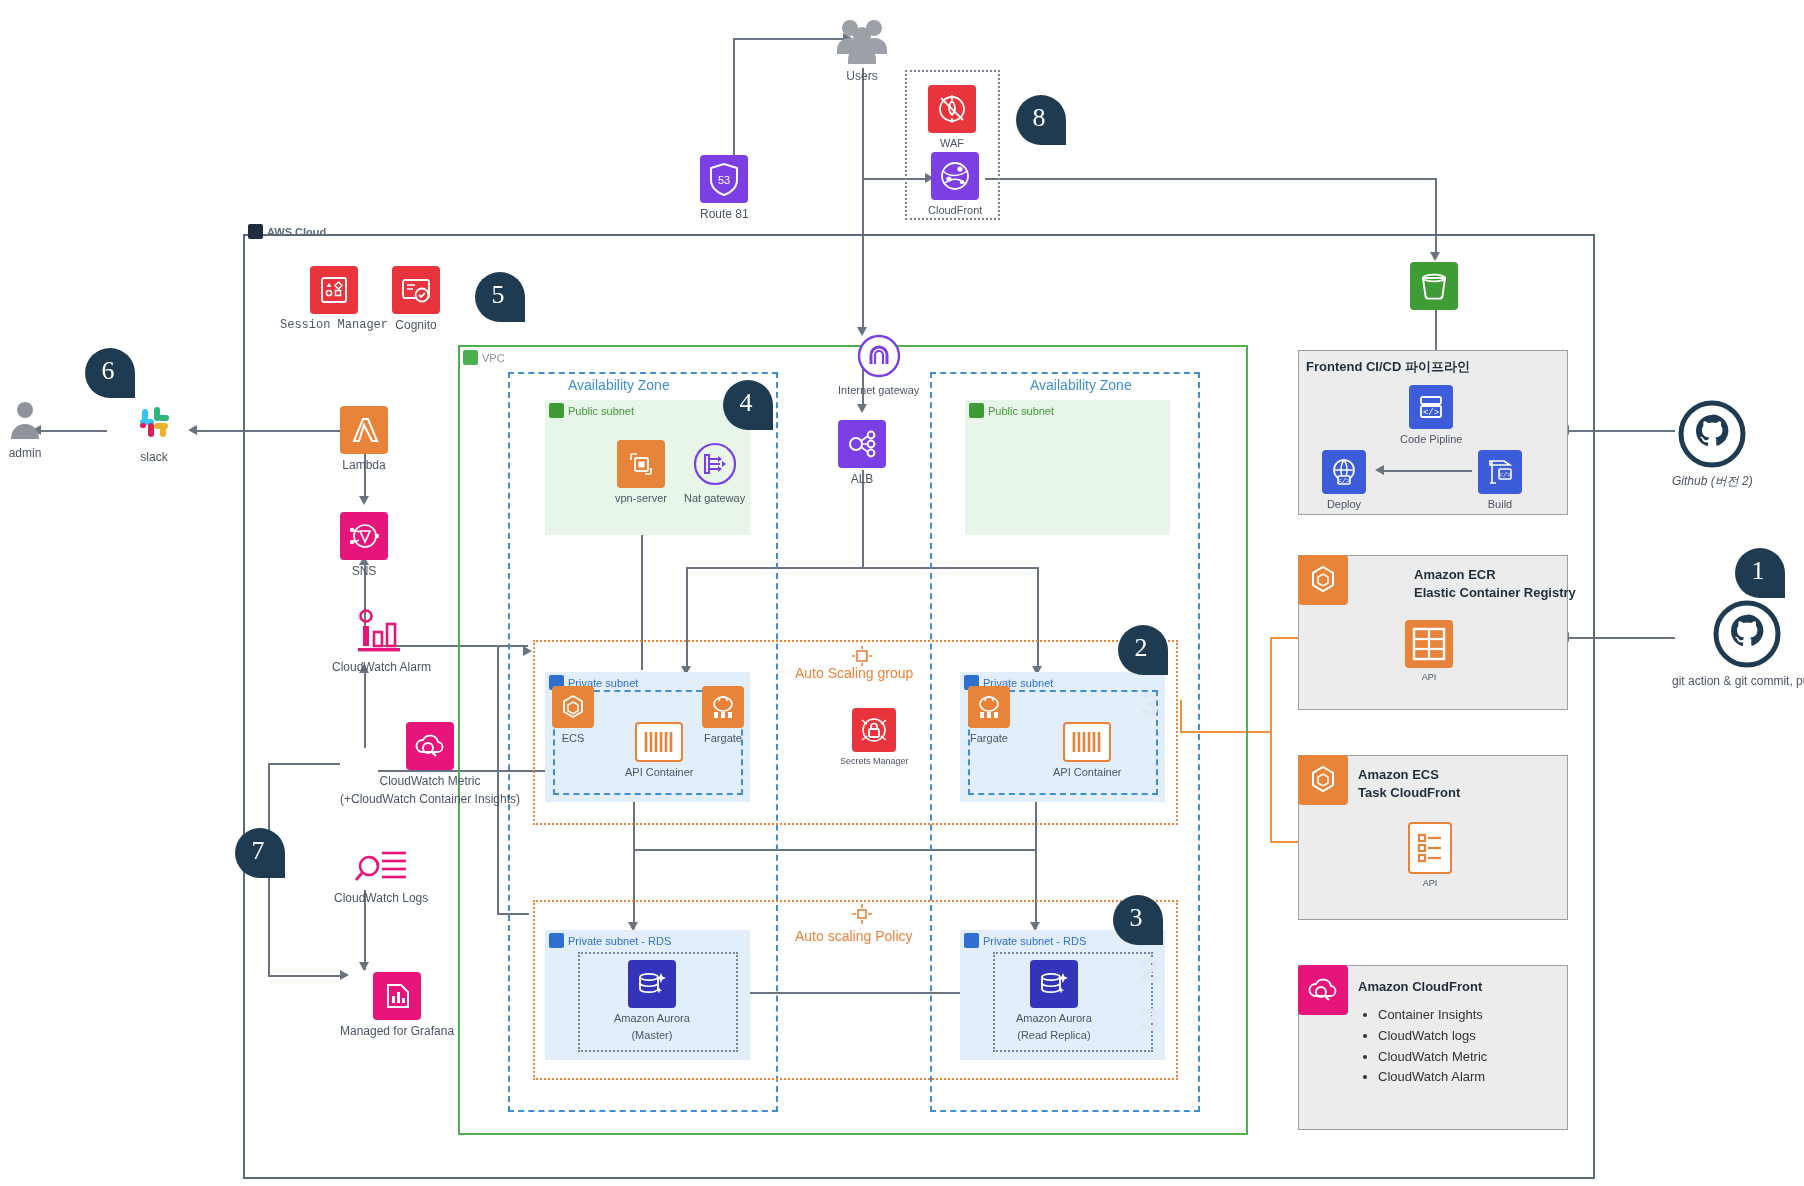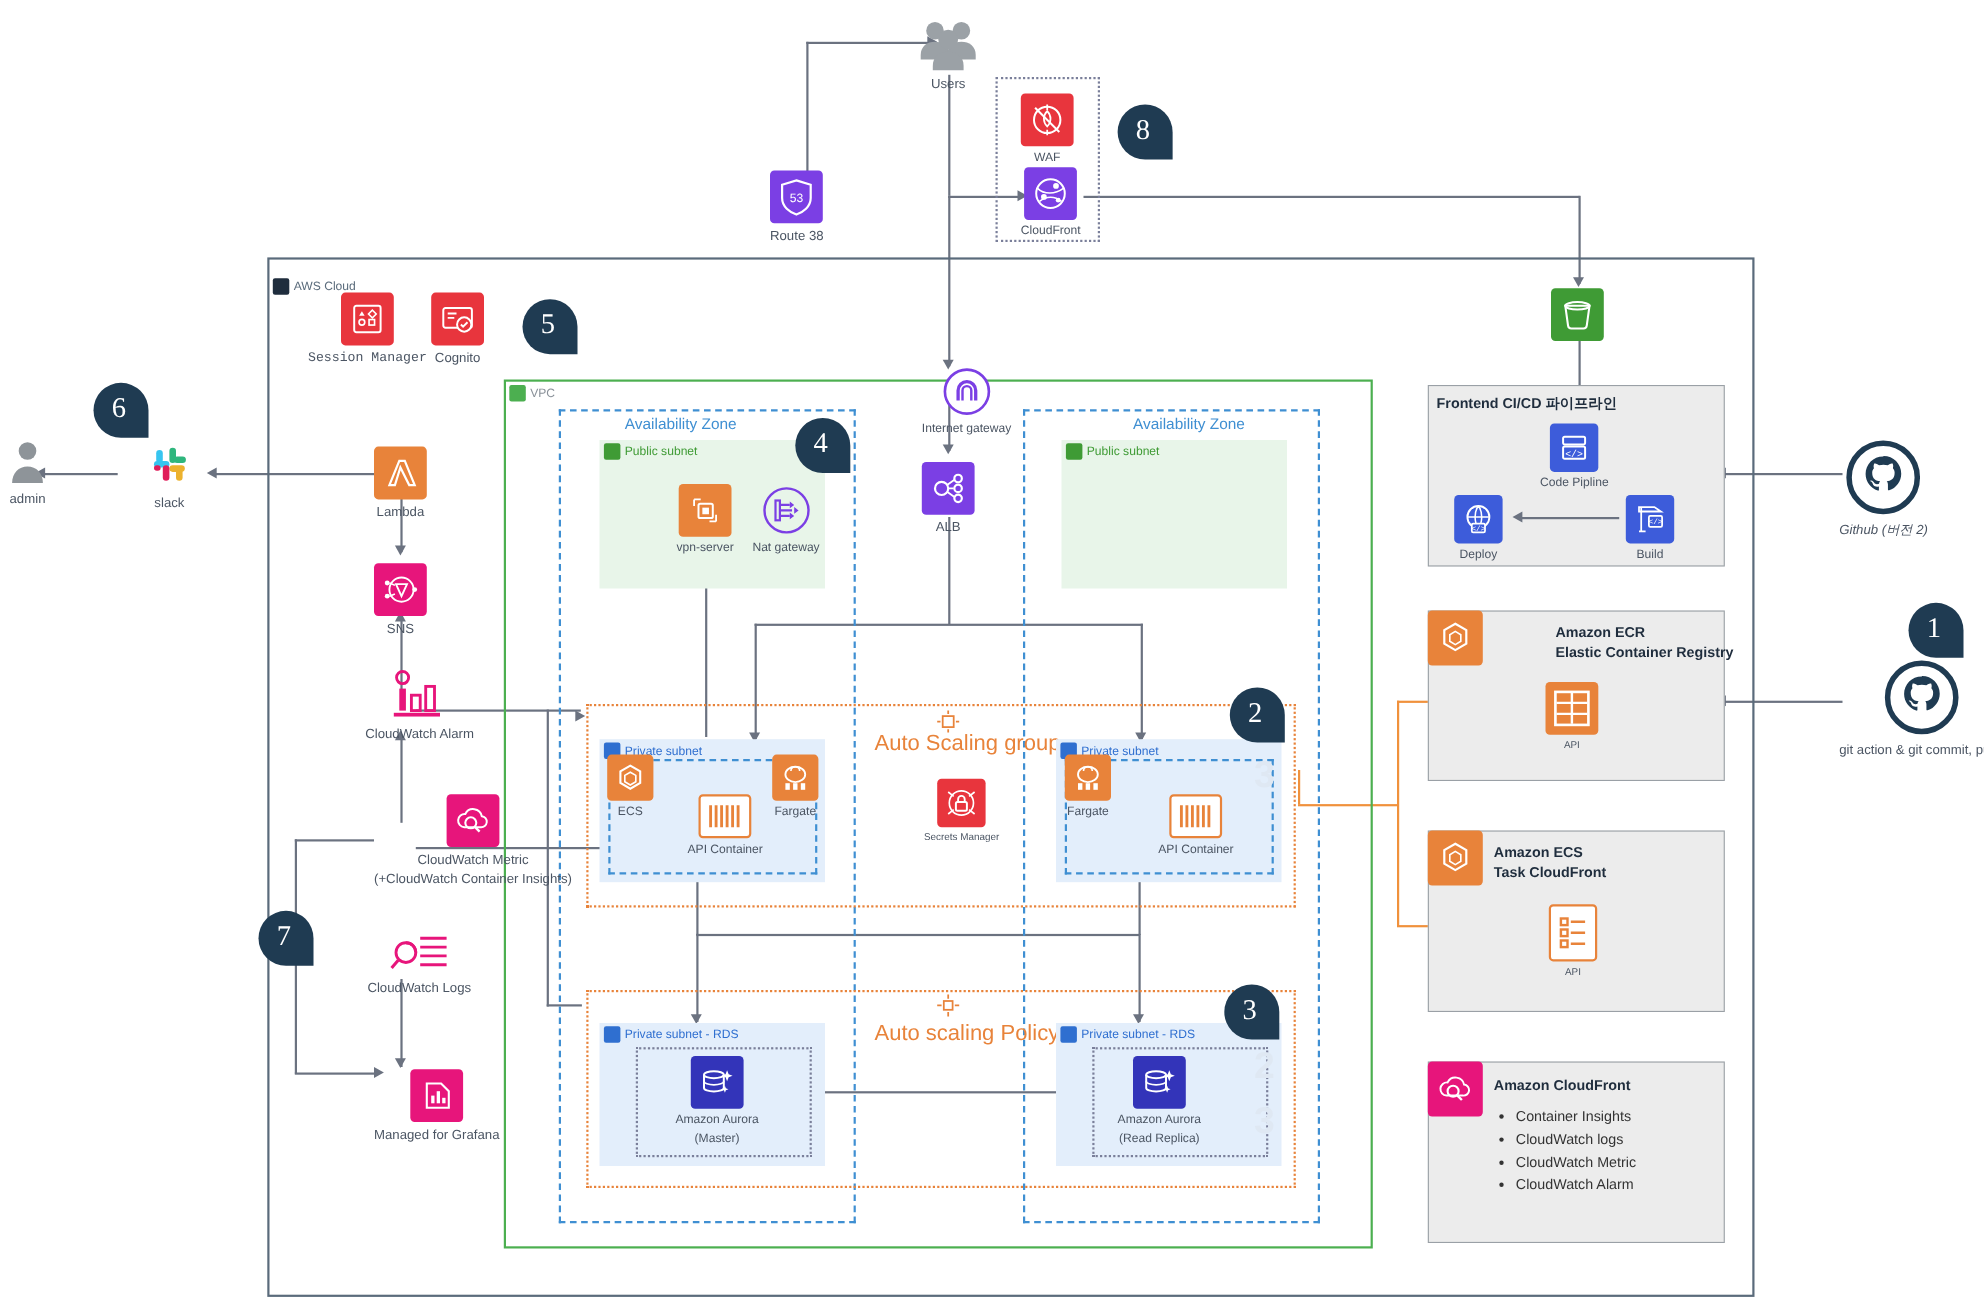--- a/index.html
+++ b/index.html
@@ -42,21 +42,21 @@
   .ar-d{border-left:5px solid transparent;border-right:5px solid transparent;border-top:9px solid #6b7280;}
   .ar-u{border-left:5px solid transparent;border-right:5px solid transparent;border-bottom:9px solid #6b7280;}
 
   
   .badge{position:absolute;width:50px;height:50px;background:#1f3b52;color:#fff;
          border-radius:50% 50% 0 50%;display:flex;align-items:center;justify-content:center;
          font-size:26px;font-family:"Liberation Serif","DejaVu Serif",serif;}
   .badge span{transform:translate(-2px,-2px);}
 
   .zone-title{position:absolute;color:#3f8fd2;font-size:14px;}
-  .asg-title{position:absolute;color:#e8833a;font-size:20px;}
+  .asg-title{position:absolute;color:#e8833a;font-size:14px;}
   .panel-title{position:absolute;font-size:13px;font-weight:bold;color:#1f2d3d;line-height:1.35;}
   .panel-list{position:absolute;font-size:13px;color:#333;line-height:1.6;}
   .panel-list ul{margin:0;padding-left:20px;}
   .ghost{position:absolute;color:#dfe8f3;font-size:34px;font-weight:bold;}
 </style>
 </head>
 <body>
 
 <div id="canvas">
 
@@ -138,21 +138,21 @@
 
   <div class="ln lnv" style="left:1435px;top:300px;height:50px;"></div>
 
   <div class="ln lnv orange" style="left:1270px;top:637px;height:205px;"></div>
   <div class="ln lnh orange" style="left:1270px;top:637px;width:30px;"></div>
   <div class="ln lnh orange" style="left:1270px;top:841px;width:30px;"></div>
   <div class="ln lnh orange" style="left:1180px;top:731px;width:90px;"></div>
   <div class="ln lnv orange" style="left:1180px;top:700px;height:31px;"></div>
 
   <div class="box aws-cloud" style="left:243px;top:234px;width:1352px;height:945px;"></div>
-  <div class="ctr-tag" style="left:248px;top:253px;">
+  <div class="ctr-tag" style="left:248px;top:224px;font-weight:bold;">
     <span class="sq" style="background:#1f2d3d;"></span>
     <span style="color:#5a6b7b;">AWS Cloud</span>
   </div>
 
   <div class="box vpc" style="left:458px;top:345px;width:790px;height:790px;"></div>
   <div class="ctr-tag" style="left:463px;top:350px;">
     <span class="sq" style="background:#4caf50;"></span>
     <span style="color:#8a9199;">VPC</span>
   </div>
 
@@ -229,21 +229,21 @@
     <div class="cap">Users</div>
   </div>
 
   <div class="svc" style="left:700px;top:155px;">
     <div class="tile" style="width:48px;height:48px;background:#7b3fe4;">
       <svg width="36" height="36" viewBox="0 0 36 36">
           <path d="M18 3 L31 7 v12 c0 8-7 13-13 15C12 32 5 27 5 19V7z" fill="none" stroke="#fff" stroke-width="2"></path>
           <text x="18" y="23" font-size="11" fill="#fff" text-anchor="middle" font-family="Liberation Sans, sans-serif">53</text>
         </svg>
     </div>
-    <div class="cap">Route 38</div>
+    <div class="cap">Route 81</div>
   </div>
 
   <div class="svc" style="left:928px;top:85px;">
     <div class="tile" style="width:48px;height:48px;background:#e8353d;">
       <svg width="34" height="34" viewBox="0 0 34 34">
           <circle cx="17" cy="17" r="12" fill="none" stroke="#fff" stroke-width="1.8"></circle>
           <path d="M17 9c4 4 4 10 0 14-4-4-4-10 0-14z" fill="none" stroke="#fff" stroke-width="1.6"></path>
           <line x1="6" y1="6" x2="28" y2="28" stroke="#fff" stroke-width="1.8"></line>
           <line x1="17" y1="3" x2="17" y2="8" stroke="#fff" stroke-width="1.6"></line>
           <line x1="17" y1="26" x2="17" y2="31" stroke="#fff" stroke-width="1.6"></line>

